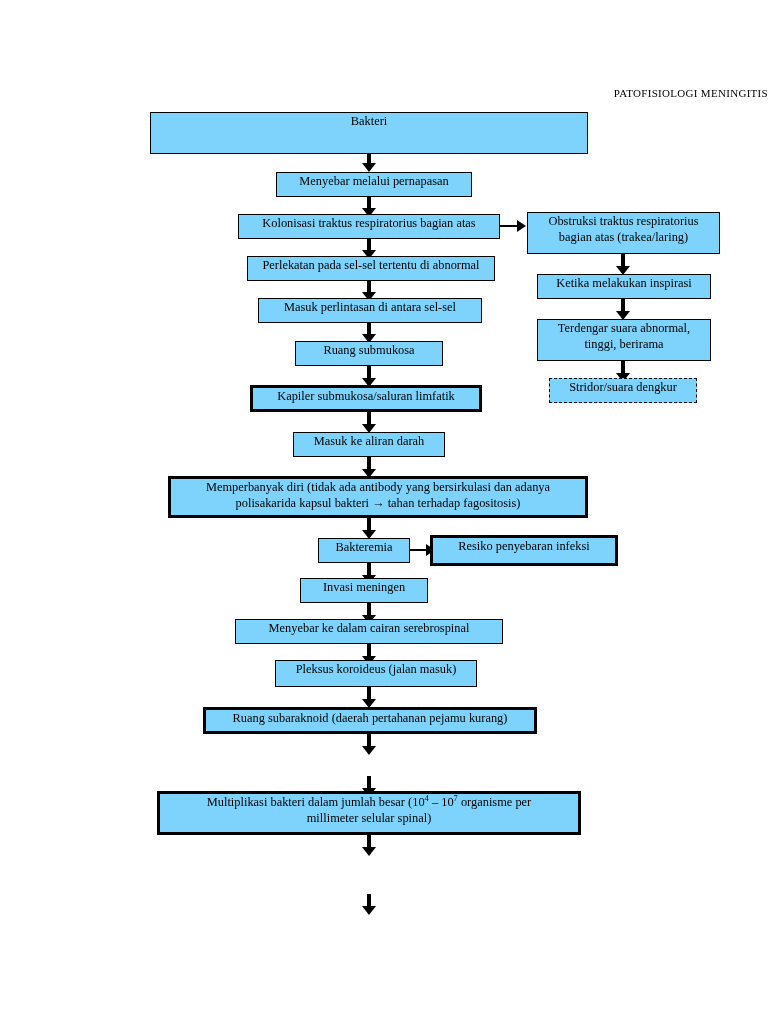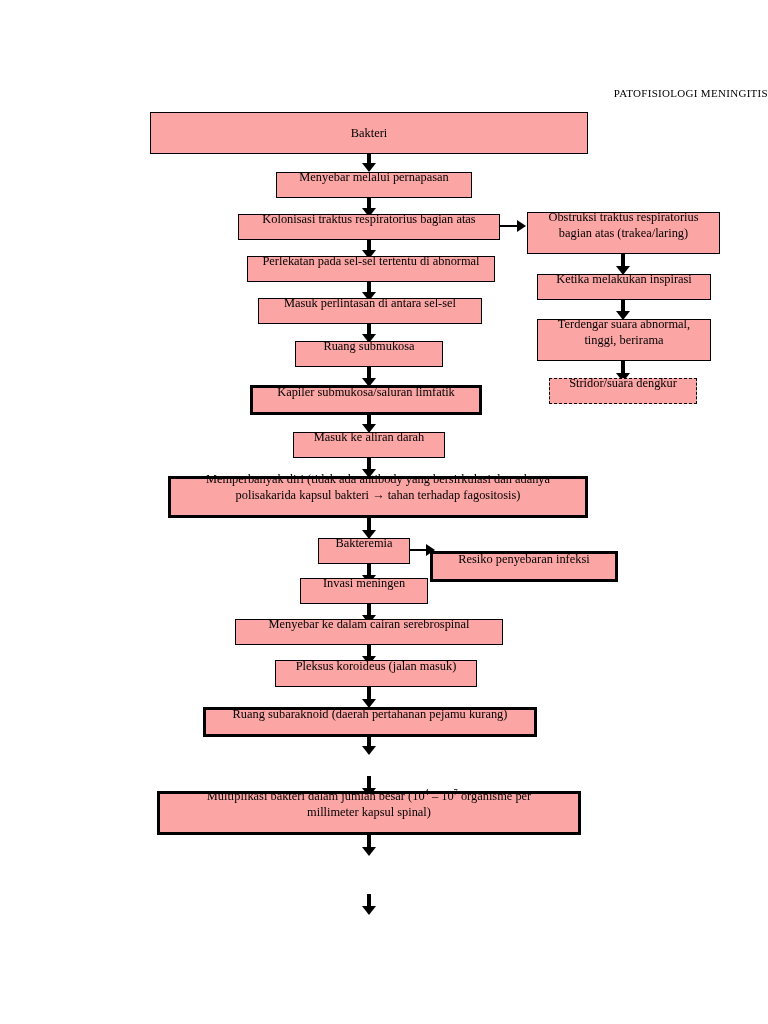--- a/index.html
+++ b/index.html
@@ -32,28 +32,28 @@
     font-size: 11px;
     letter-spacing: 0.3px;
     white-space: nowrap;
   }
 
   
   .node {
     position: absolute;
     box-sizing: border-box;
     border: 1.6px solid #000;
-    background: #fca5a5;
+    background: #7dd3fc;
     display: flex;
-    align-items: flex-end;
+    align-items: flex-start;
     justify-content: center;
     text-align: center;
     font-size: 12.4px;
     line-height: 1.25;
-    padding: 12px 6px;
+    padding: 1px 6px;
   }
   .node.thick {
     border-width: 3.2px;
   }
   .node.dashed {
     border-style: dashed;
     border-width: 1.7px;
   }
   .node .txt {
     display: block;
@@ -217,21 +217,21 @@
 
   <div class="node" style="left:318px; top:538px; width:92px; height:25px;">
     <span class="txt">Bakteremia</span>
   </div>
 
   <div class="arrow-h" style="left:410px; top:550px;">
     <div class="shaft" style="width:17px;"></div>
     <div class="head" style="left:16px;"></div>
   </div>
 
-  <div class="node thick" style="left:430px; top:551px; width:188px; height:31px;">
+  <div class="node thick" style="left:430px; top:535px; width:188px; height:31px;">
     <span class="txt">Resiko penyebaran infeksi</span>
   </div>
 
   <div class="arrow-v" style="left:369px; top:563px;">
     <div class="shaft" style="height:13px;"></div>
     <div class="head" style="top:12px;"></div>
   </div>
 
   <div class="node" style="left:300px; top:578px; width:128px; height:25px;">
     <span class="txt">Invasi meningen</span>
@@ -271,21 +271,21 @@
 
 
   <div class="arrow-v" style="left:369px; top:776px;">
     <div class="shaft" style="height:13px;"></div>
     <div class="head" style="top:12px;"></div>
   </div>
 
   <div class="node thick" style="left:157px; top:791px; width:424px; height:44px;">
     <span class="txt">
       <span class="line2"><span>Multiplikasi bakteri dalam jumlah besar (10</span><sup>4</sup><span> – 10</span><sup>7</sup><span> organisme per</span></span>
-      <span class="line2">millimeter kapsul spinal)</span>
+      <span class="line2">millimeter selular spinal)</span>
     </span>
   </div>
 
   <div class="arrow-v" style="left:369px; top:835px;">
     <div class="shaft" style="height:13px;"></div>
     <div class="head" style="top:12px;"></div>
   </div>
 
 
   <div class="arrow-v" style="left:369px; top:894px;">

